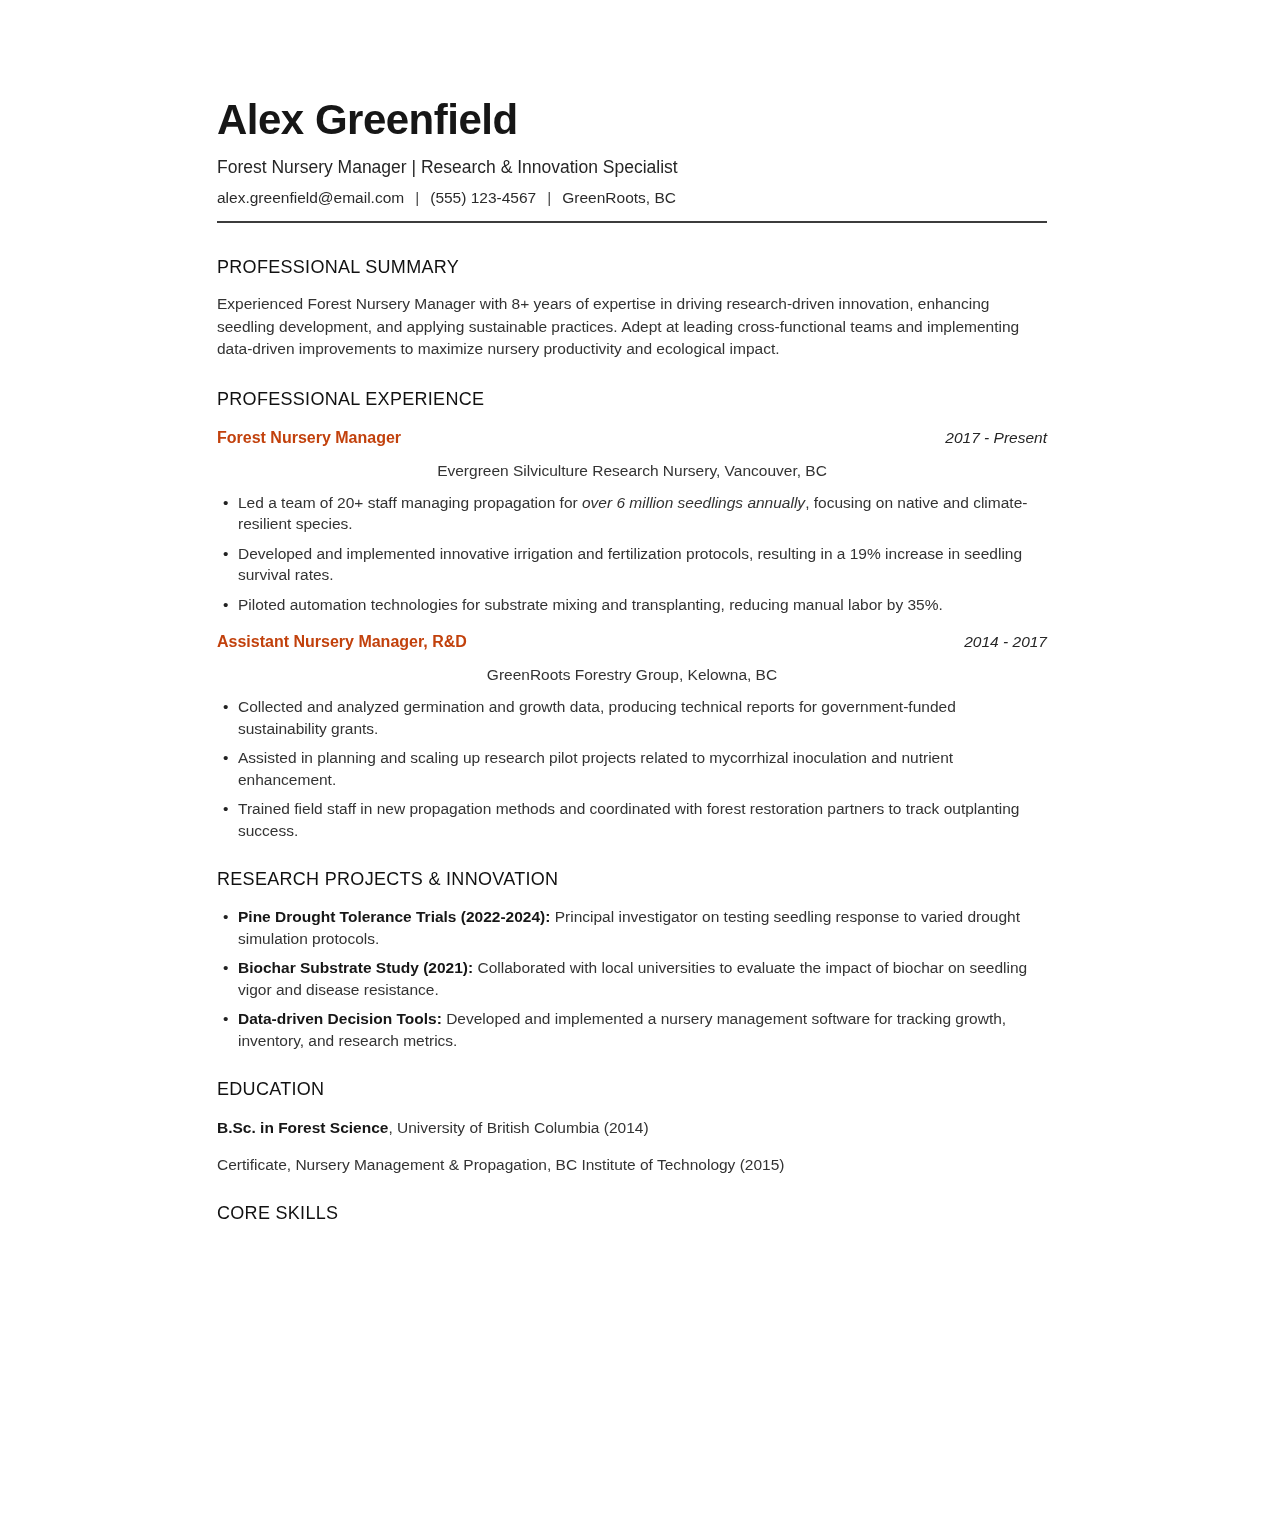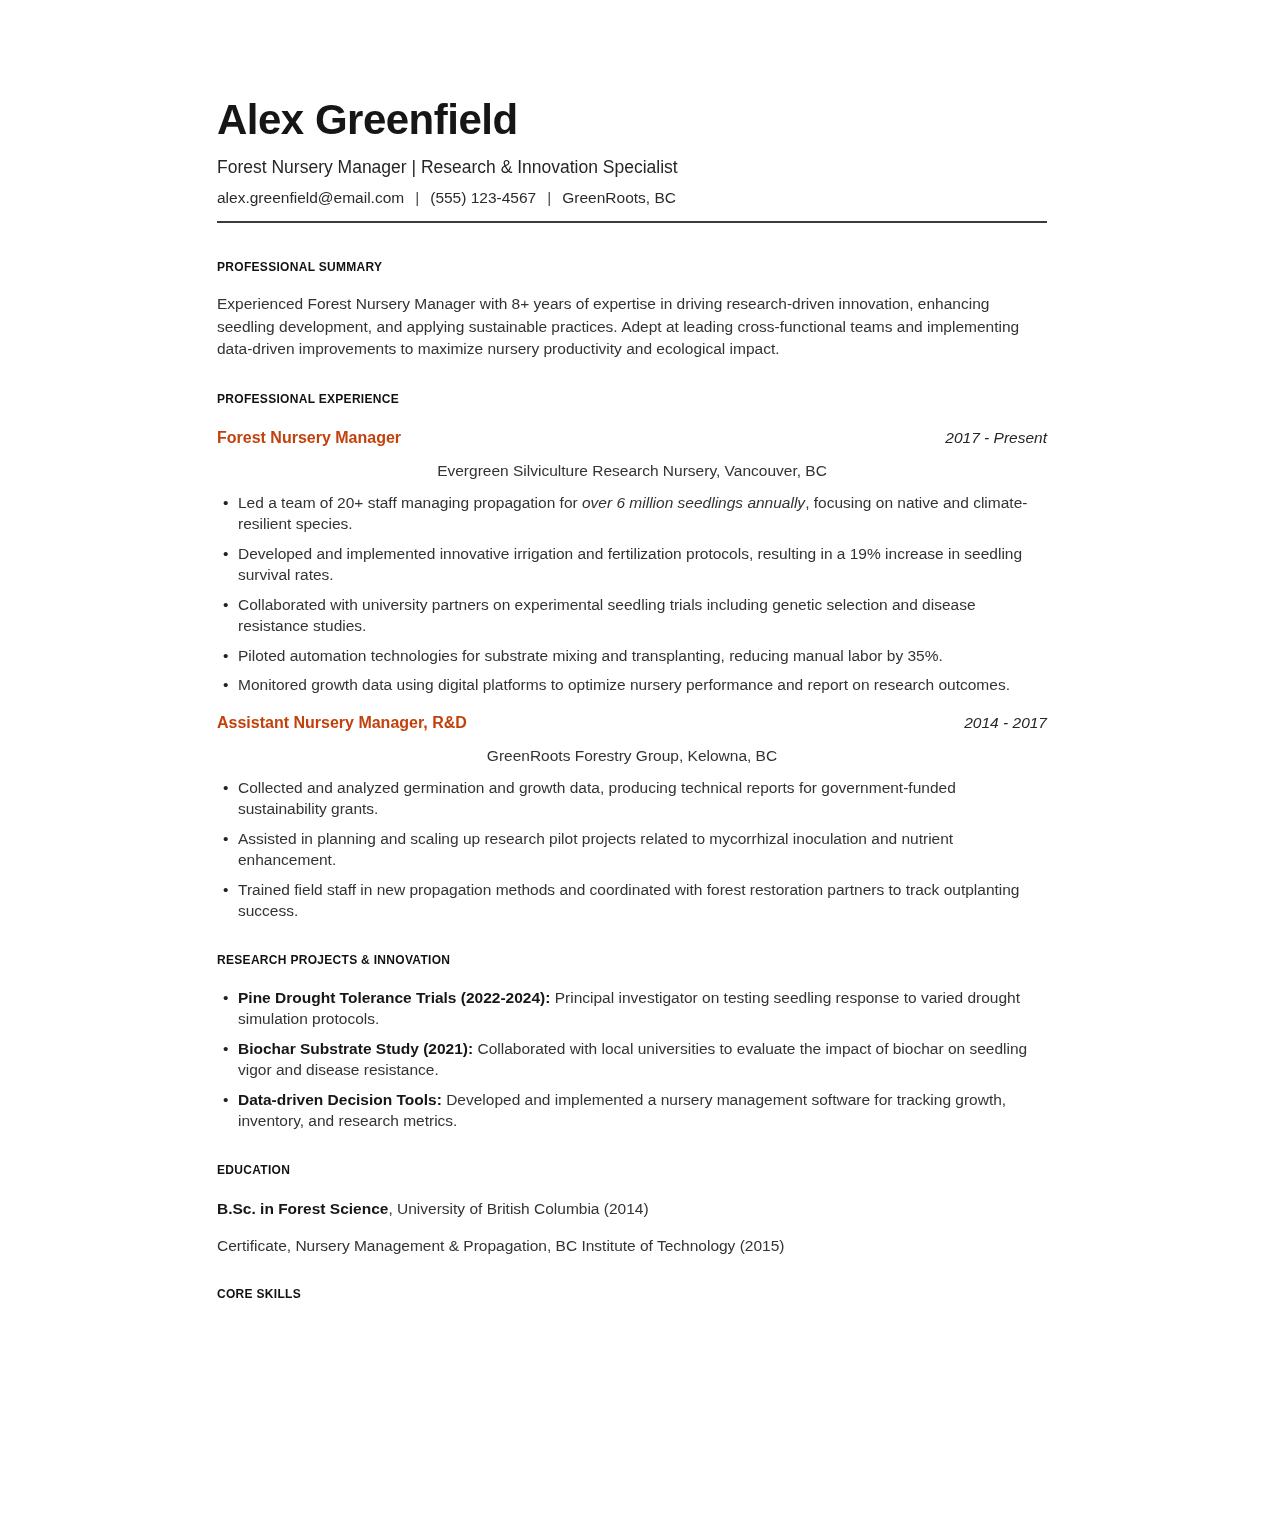--- a/index.html
+++ b/index.html
@@ -8,21 +8,21 @@
   .page { width:1263px; height:1513px; background:#ffffff; position:relative; overflow:hidden; }
   .clip { height:1302px; overflow:hidden; }
   .content { width:830px; margin-left:217px; padding-top:95px; }
 
   .name { font-size:42px; font-weight:700; color:#161616; line-height:50px; letter-spacing:-0.5px; }
   .subtitle { font-size:17.5px; color:#262626; margin-top:10px; line-height:24px; }
   .contact { font-size:15.5px; color:#2b2b2b; margin-top:8px; line-height:22px; }
   .contact .sep { margin:0 11px; color:#4a4a4a; }
   .rule { border:none; border-top:2px solid #3c3c3c; margin-top:12px; }
 
-  .section-heading { font-size:12px; font-weight:700; color:#111111; letter-spacing:0.3px; line-height:24px; }
+  .section-heading { font-size:18px; font-weight:400; color:#111111; letter-spacing:0.3px; line-height:24px; }
   .mt-sec1 { margin-top:32px; }
   .mt-sec  { margin-top:26px; }
 
   .summary-text { font-size:15.5px; line-height:22.5px; margin-top:14px; color:#333333; }
 
   .job { margin-top:16px; }
   .job-header { display:flex; justify-content:space-between; align-items:baseline; }
   .job-title { font-size:16px; font-weight:700; color:#c2410c; line-height:22px; }
   .job-dates { font-size:15.5px; font-style:italic; color:#262626; }
   .company { font-size:15.5px; margin-top:11px; line-height:21px;text-align:center; }
@@ -58,23 +58,21 @@
 
       <div class="job">
         <div class="job-header">
           <span class="job-title">Forest Nursery Manager</span>
           <span class="job-dates">2017 - Present</span>
         </div>
         <div class="company">Evergreen Silviculture Research Nursery, Vancouver, BC</div>
         <ul class="bullets">
           <li class="bullet"><span>Led a team of 20+ staff managing propagation for </span><em>over 6 million seedlings annually</em><span>, focusing on native and climate-resilient species.</span></li>
           <li class="bullet">Developed and implemented innovative irrigation and fertilization protocols, resulting in a 19% increase in seedling survival rates.</li>
-          <li class="bullet">Collaborated with university partners on experimental seedling trials including genetic selection and disease resistance studies.</li>
           <li class="bullet">Piloted automation technologies for substrate mixing and transplanting, reducing manual labor by 35%.</li>
-          <li class="bullet">Monitored growth data using digital platforms to optimize nursery performance and report on research outcomes.</li>
         </ul>
       </div>
 
       <div class="job">
         <div class="job-header">
           <span class="job-title">Assistant Nursery Manager, R&amp;D</span>
           <span class="job-dates">2014 - 2017</span>
         </div>
         <div class="company">GreenRoots Forestry Group, Kelowna, BC</div>
         <ul class="bullets">

